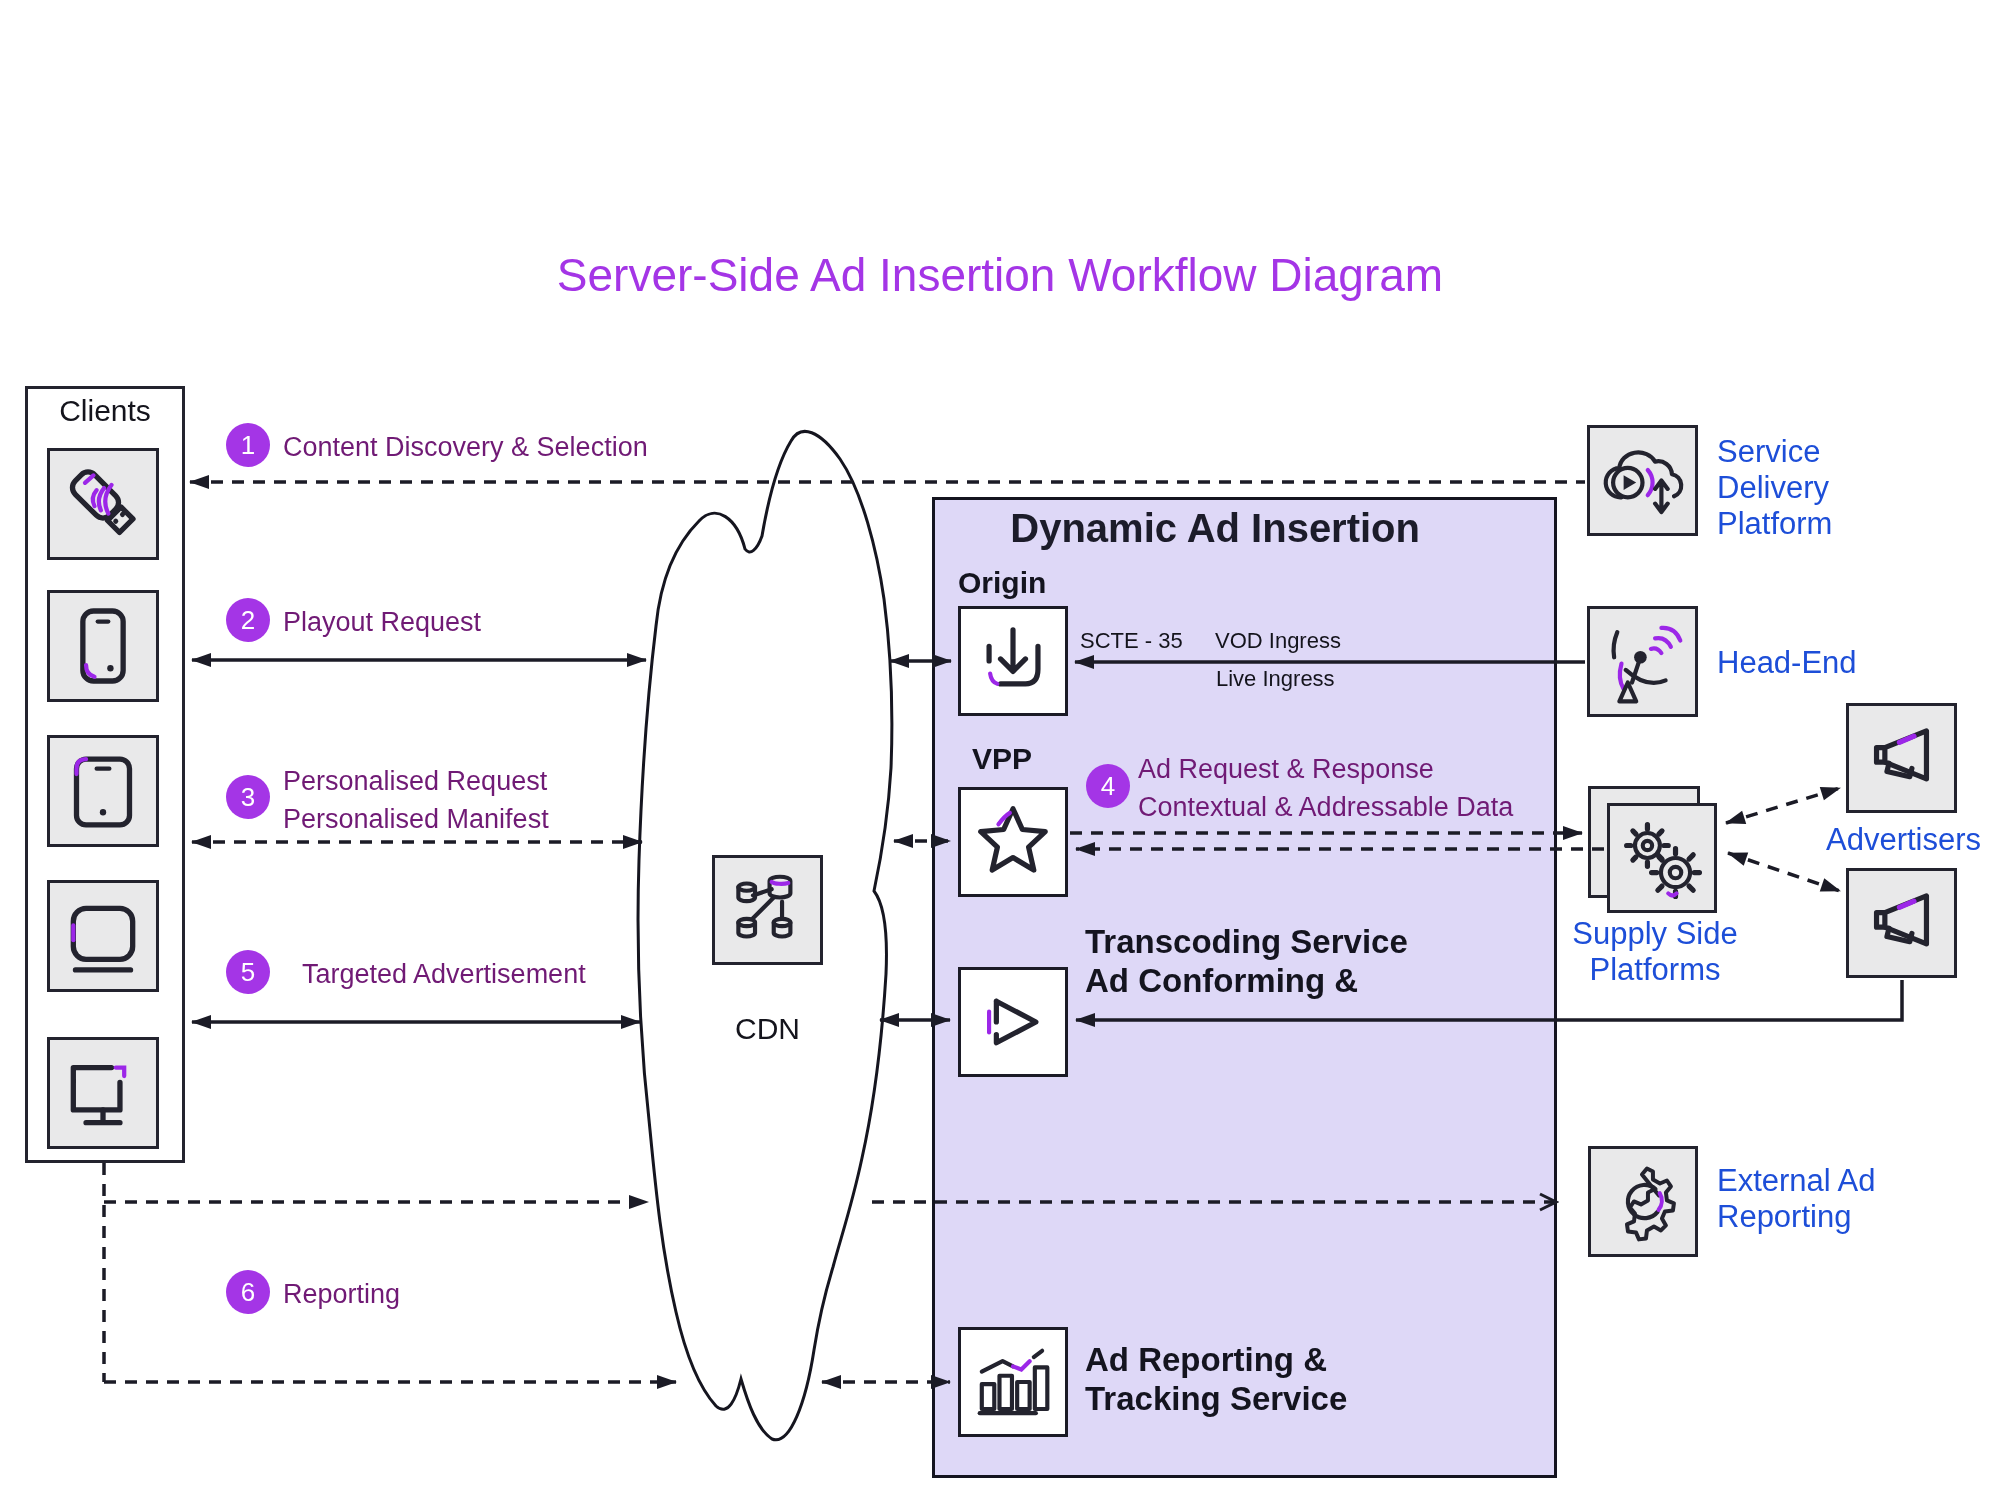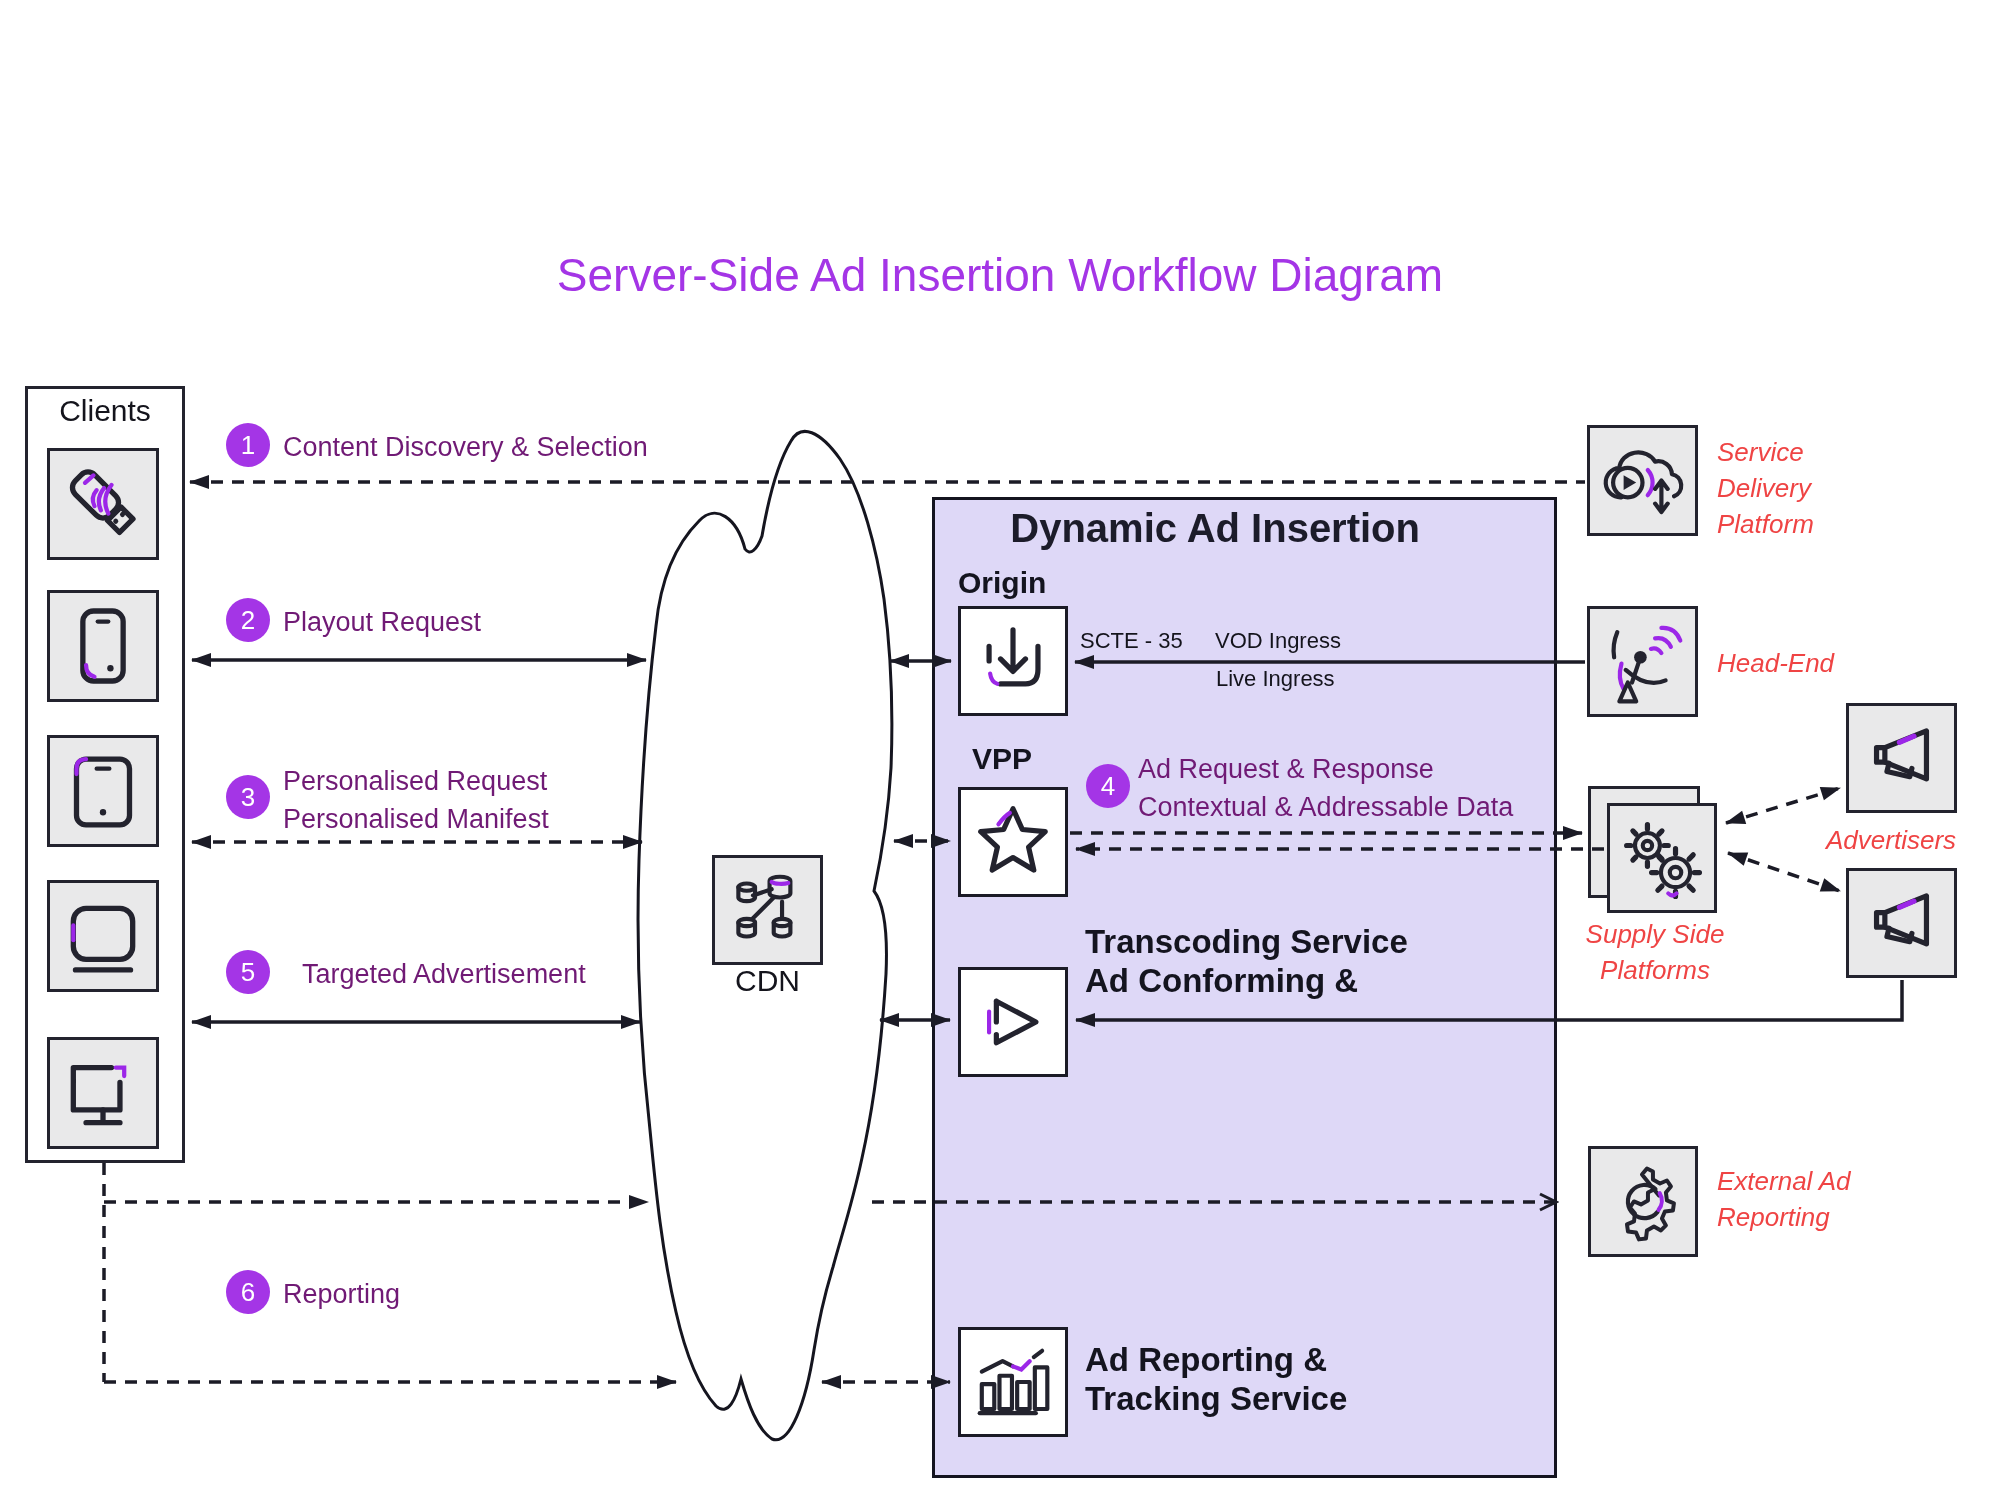--- a/index.html
+++ b/index.html
@@ -37,22 +37,22 @@
     color:#fff;font-size:26px;display:flex;align-items:center;justify-content:center;}
   .step-label{font-size:27px;color:#701a75;line-height:38px;white-space:nowrap;}
 
   .panel-box{left:932px;top:497px;width:625px;height:981px;
     background:var(--panel);border:3px solid #14141f;}
   .panel-title{left:960px;top:506px;width:460px;text-align:right;
     font-size:40px;font-weight:bold;color:#1c1c2a;white-space:nowrap;}
   .inner-label{font-size:30px;font-weight:bold;color:#14141f;}
   .service-name{font-size:33px;font-weight:bold;color:#14141f;line-height:39px;white-space:nowrap;}
   .small-label{font-size:22px;color:#14141c;white-space:nowrap;}
-  .side-label{font-size:26px;color:#ef4444;line-height:36px;white-space:nowrap;font-style:italic;}
-  .cdn-label{left:712px;top:964px;width:111px;text-align:center;font-size:30px;color:#14141c;}
+  .side-label{font-size:31px;color:#1d4ed8;line-height:36px;white-space:nowrap;}
+  .cdn-label{left:712px;top:1012px;width:111px;text-align:center;font-size:30px;color:#14141c;}
 
   .icon-svg{width:100%;height:100%;}
   .ic{stroke:#23232e;stroke-width:5;fill:none;stroke-linecap:round;stroke-linejoin:round;}
   .ic-thin{stroke:#23232e;stroke-width:4;fill:none;stroke-linecap:round;stroke-linejoin:round;}
   .ic-p{stroke:var(--purple_icon);stroke-width:5;fill:none;stroke-linecap:round;}
   .ic-fill{fill:#23232e;stroke:none;}
 
   .ln{stroke:var(--ink);stroke-width:3.5;fill:none;}
   .ln-d{stroke:var(--ink);stroke-width:3.5;fill:none;stroke-dasharray:12 9;}
   .cloud-shape{fill:#ffffff;stroke:#15151f;stroke-width:3;}

